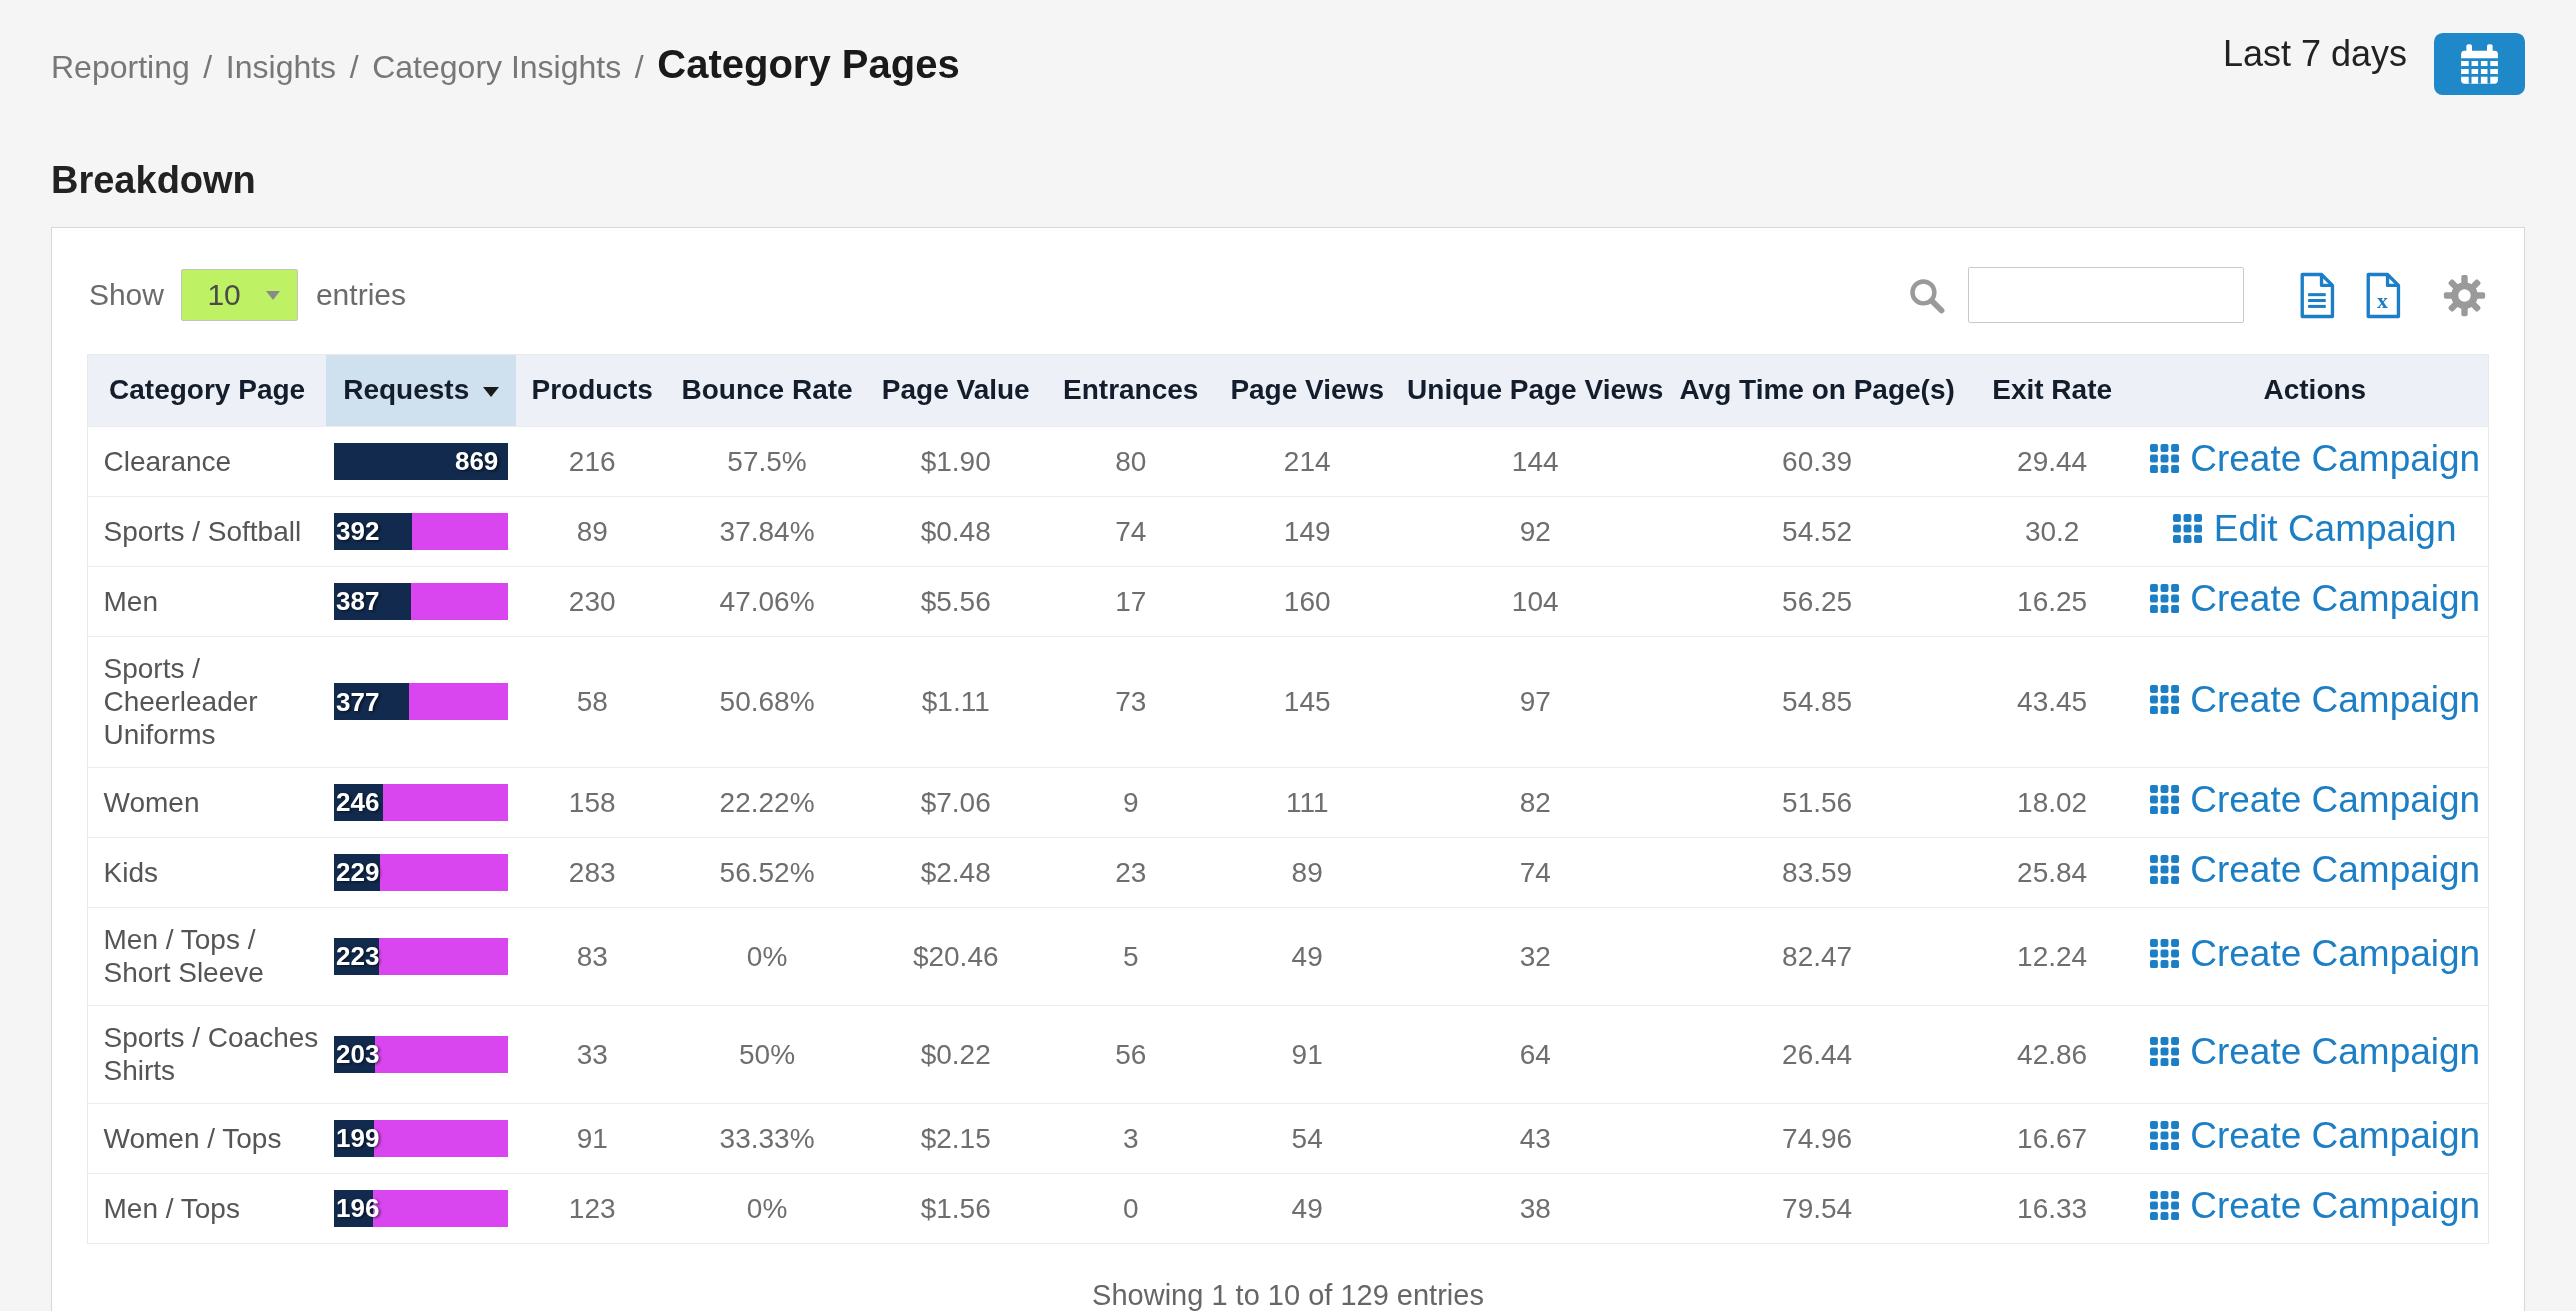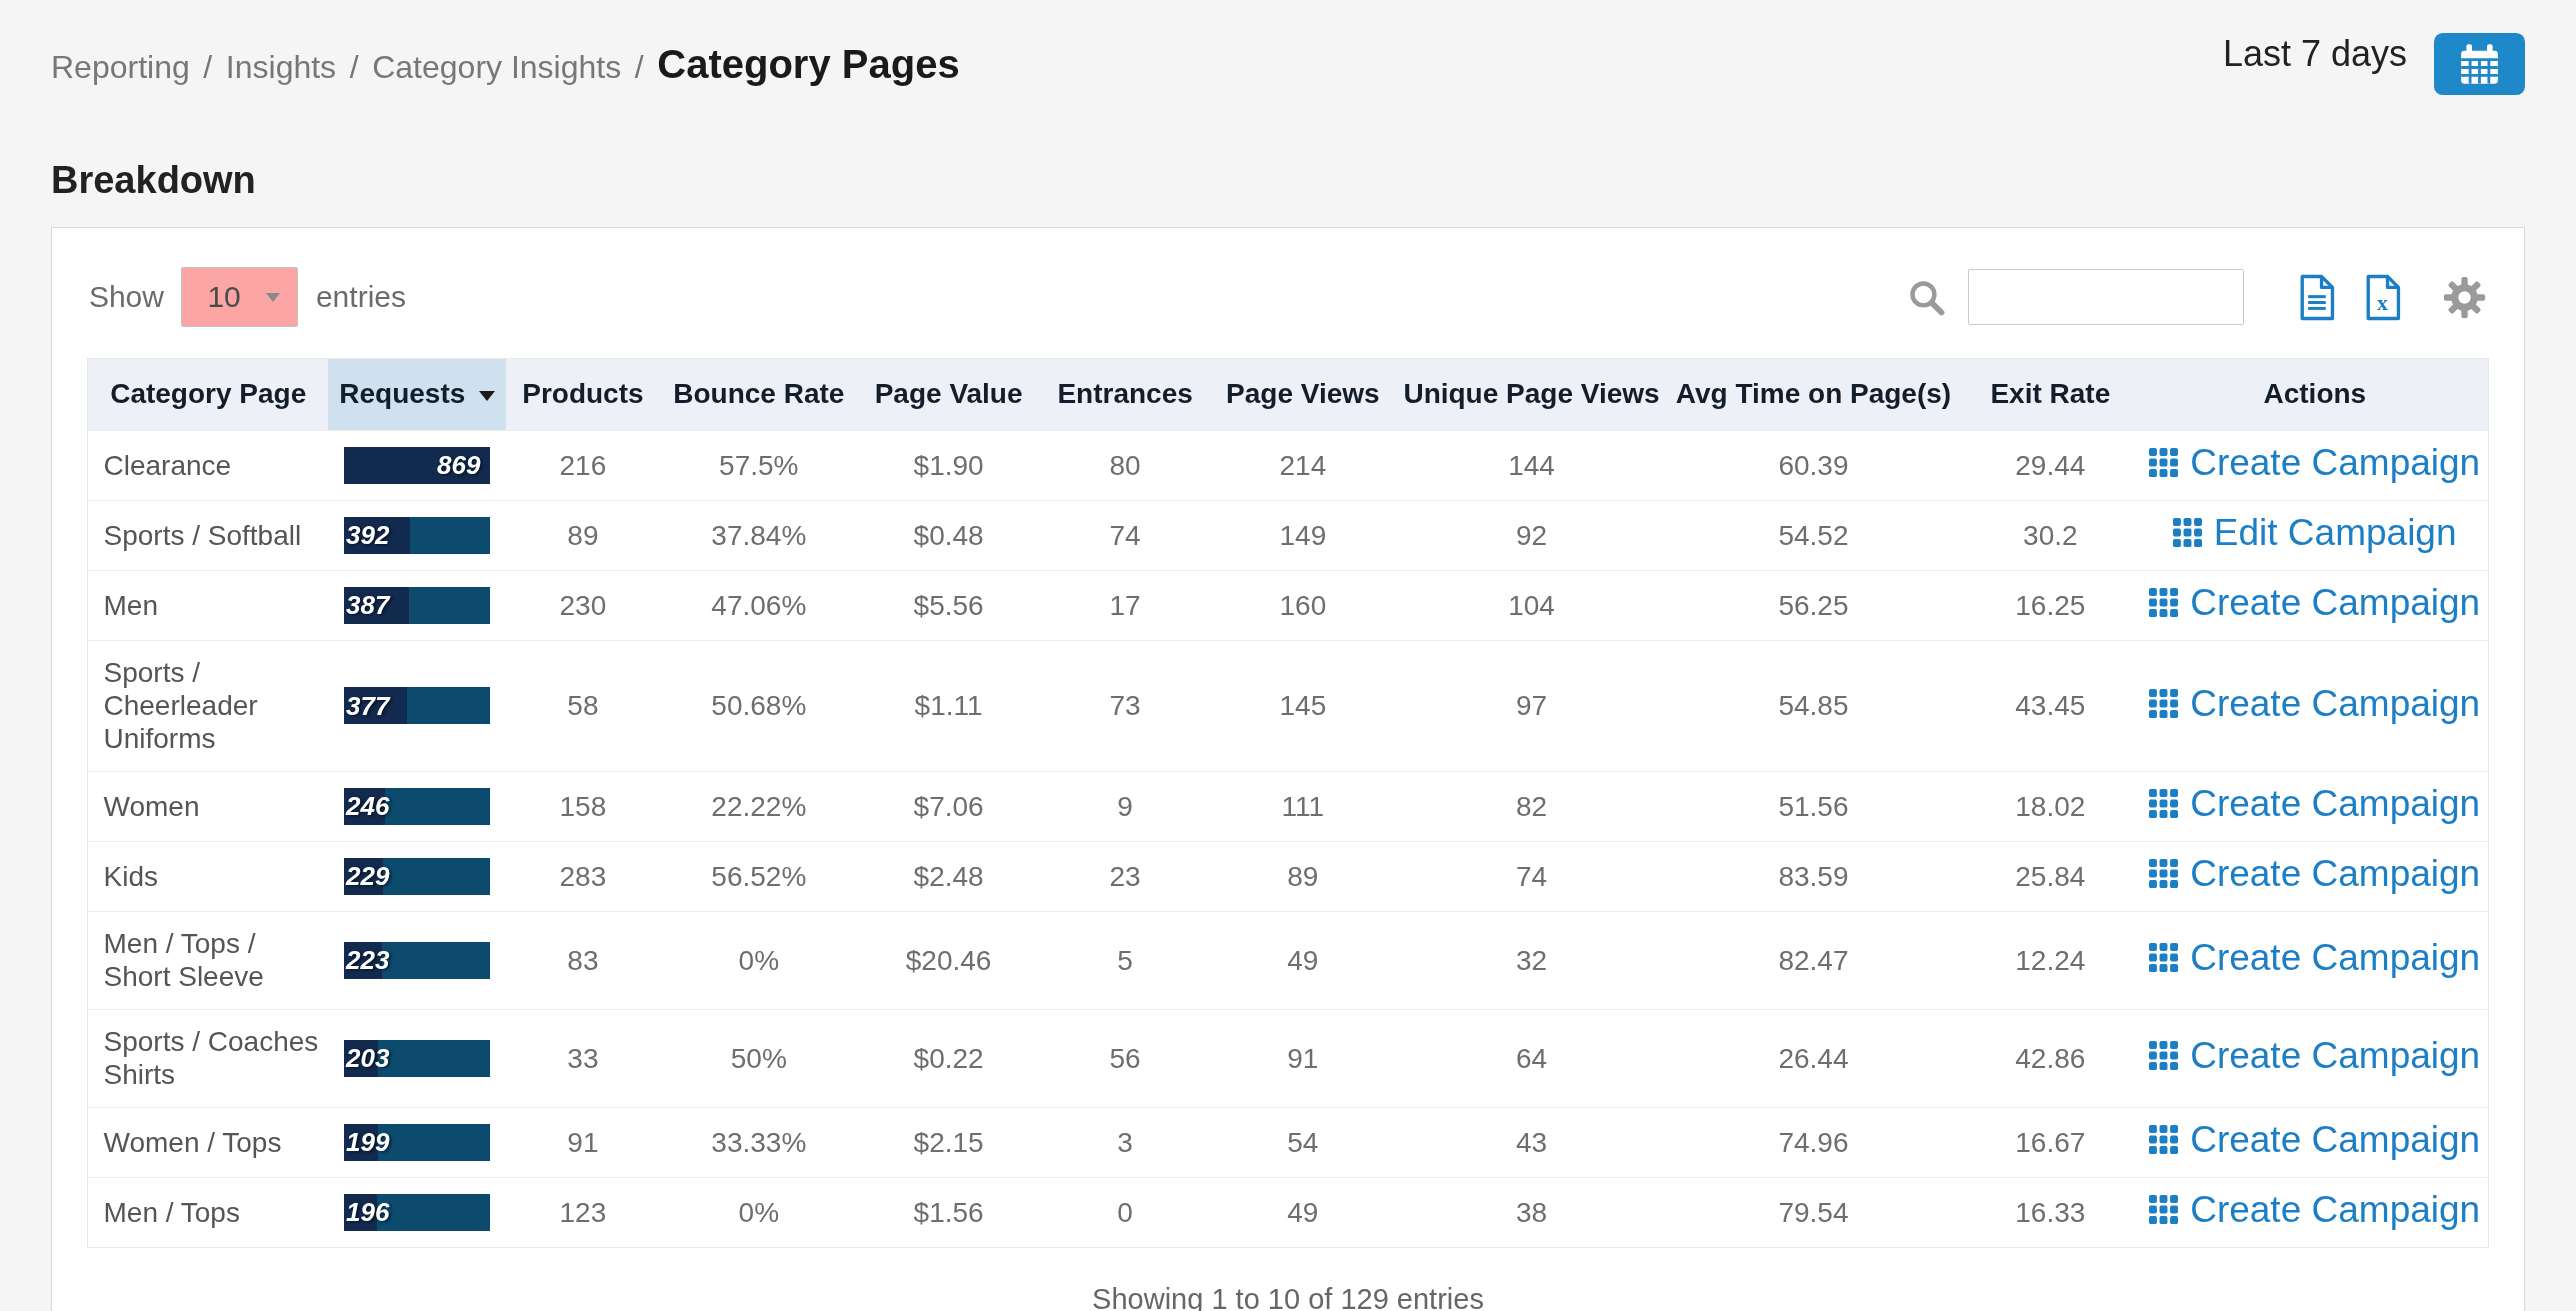--- a/index.html
+++ b/index.html
@@ -32,23 +32,23 @@
   
   .card {
     margin-top: 25px; background: #fff; border: 1px solid #d8d8d8;
     padding: 39px 35px 54px 35px;
   }
 
   
   .controls { display: flex; justify-content: space-between; align-items: center; padding: 0 1.9px; }
   .show-group { display: flex; align-items: center; gap: 17.5px; font-size: 30px; color: #6b6b6b; }
   .page-size-select {
-    width: 117px; height: 60px; border: 1px solid #c3c3c3; border-radius: 1.9px;
+    width: 117px; height: 52px; border: 1px solid #c3c3c3; border-radius: 1.9px;
     display: flex; align-items: center; justify-content: space-between;
-    padding: 0 17.5px 0 25px; cursor: pointer; background: #fca5a5;
+    padding: 0 17.5px 0 25px; cursor: pointer; background: #bef264;
   }
   .page-size-select .val { font-size: 30px; color: #4a4a4a; }
   .select-arrow { width: 0; height: 0; border-left: 7.8px solid transparent; border-right: 7.8px solid transparent; border-top: 9.7px solid #8a8a8a; }
   .right-controls { display: flex; align-items: center; }
   .search-input {
     width: 276px; height: 56px; border: 1px solid #c9c9c9; border-radius: 1.9px;
     margin-left: 21.4px; font-size: 29px; padding: 0 15.5px; outline: none; color: #444;
   }
   .icon-btn { background: none; border: none; cursor: pointer; display: inline-flex; align-items: center; }
   .export-doc { margin-left: 52px; }
@@ -68,21 +68,21 @@
     border-left: 8.7px solid transparent; border-right: 8.7px solid transparent;
     border-top: 10.7px solid #1a1a1a; vertical-align: middle;
   }
   tbody tr { border-top: 1px solid #ececec; }
   tbody td {
     font-size: 28px; color: #6e6e6e; text-align: center; vertical-align: middle;
     padding: 15.5px 7.8px; line-height: 33px;
   }
   td.cat { text-align: left; color: #555; padding-left: 15.5px; }
 
-  .bar-track { position: relative; width: 146px; height: 37px; background: #0c4a6e; margin: 0 auto; font-style: italic; }
+  .bar-track { position: relative; width: 174px; height: 37px; background: #d946ef; margin: 0 auto; }
   .bar-fill { position: absolute; left: 0; top: 0; bottom: 0; background: #112a4e; }
   .bar-label {
     position: absolute; left: 2px; top: 50%; transform: translateY(-50%);
     color: #fff; font-size: 26px; font-weight: bold; white-space: nowrap;
     text-shadow: 1.9px 1.9px 2.9px rgba(0,0,0,.55); z-index: 2;
   }
   .bar-track.full .bar-label { left: auto; right: 9.7px; }
 
   .action-link {
     color: #1c7ec5; font-size: 37px; text-decoration: none;

